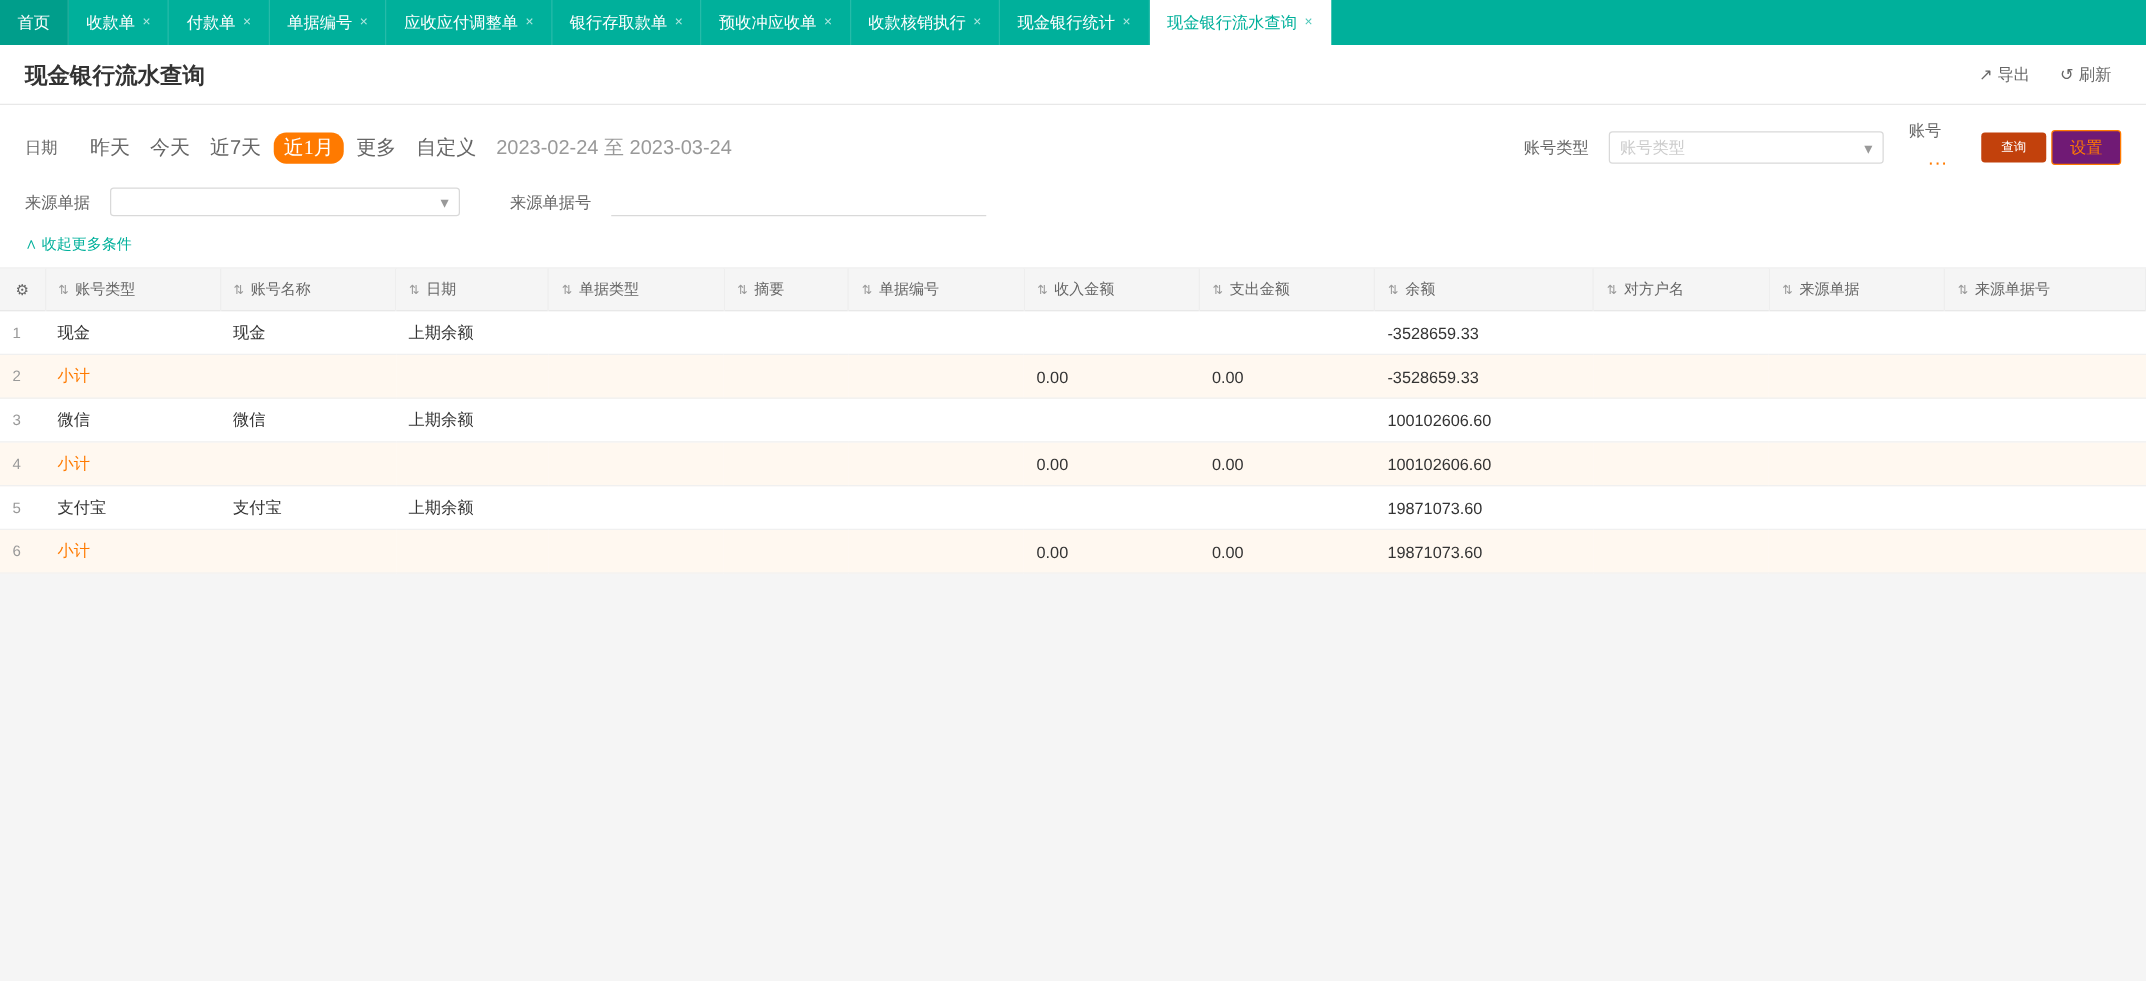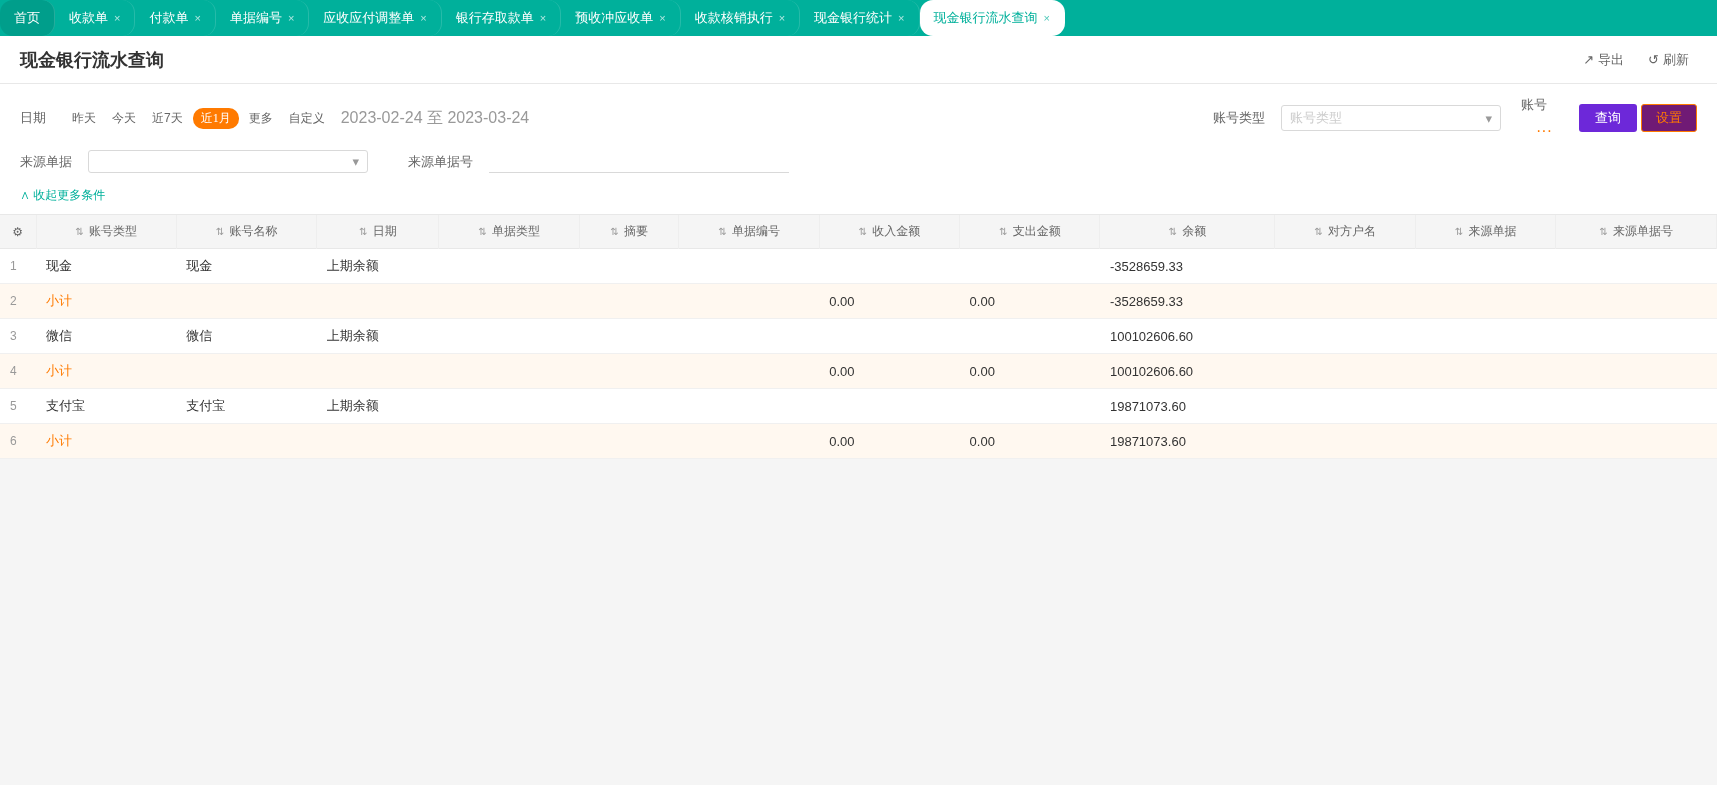--- a/index.html
+++ b/index.html
@@ -16,21 +16,20 @@
     .nav-item {
       color: #fff;
       padding: 0 14px;
       height: 36px;
       display: flex;
       align-items: center;
       white-space: nowrap;
       cursor: pointer;
       font-size: 13px;
       border-right: 1px solid rgba(255,255,255,0.15);
-      border-radius: 13px;
     }
     .nav-item.home { background: rgba(0,0,0,0.1); }
     .nav-item.active { background: #fff; color: #00b09b; }
     .nav-item .close-x { margin-left: 6px; font-size: 11px; opacity: 0.7; }
 
     
     .page-header {
       background: #fff;
       padding: 10px 20px;
       display: flex;
@@ -68,21 +67,21 @@
     }
     .date-shortcuts {
       display: flex;
       align-items: center;
       gap: 4px;
     }
     .date-btn {
       padding: 2px 6px;
       border-radius: 3px;
       cursor: pointer;
-      font-size: 12px;
+      font-size: 16px;
       color: #666;
     }
     .date-btn.active {
       background: #ff7a00;
       color: #fff;
       border-radius: 10px;
       padding: 2px 8px;
       font-family: Liberation Serif, serif;
     }
     .date-range {
@@ -117,27 +116,27 @@
       align-items: center;
       gap: 8px;
     }
     .more-dots {
       color: #ff7a00;
       cursor: pointer;
       font-size: 16px;
       margin-left: 8px;
     }
     .query-btn {
-      background: #6d28d9;
+      background: #c2410c;
       color: #fff;
       border: none;
       border-radius: 3px;
       padding: 5px 16px;
       cursor: pointer;
-      font-size: 13px;
+      font-size: 10px;
     }
     .settings-btn {
       background: #701a75;
       color: #ff7a00;
       border: 1px solid #ff7a00;
       border-radius: 3px;
       padding: 4px 14px;
       cursor: pointer;
       font-size: 13px;
     }
@@ -157,21 +156,21 @@
       width: 100%;
       border-collapse: collapse;
       font-size: 13px;
     }
     thead tr {
       background: #f5f5f5;
       border-bottom: 1px solid #e8e8e8;
     }
     thead th {
       padding: 8px 10px;
-      text-align: center;
+      text-align: left;
       color: #666;
       font-weight: normal;
       border-right: 1px solid #eee;
       white-space: nowrap;
       font-size: 12px;
     }
     thead th .sort-icon { font-size: 10px; margin-right: 2px; color: #999; }
     tbody tr { border-bottom: 1px solid #f0f0f0; }
     tbody tr.subtotal { background: #fff8f0; }
     tbody td {

